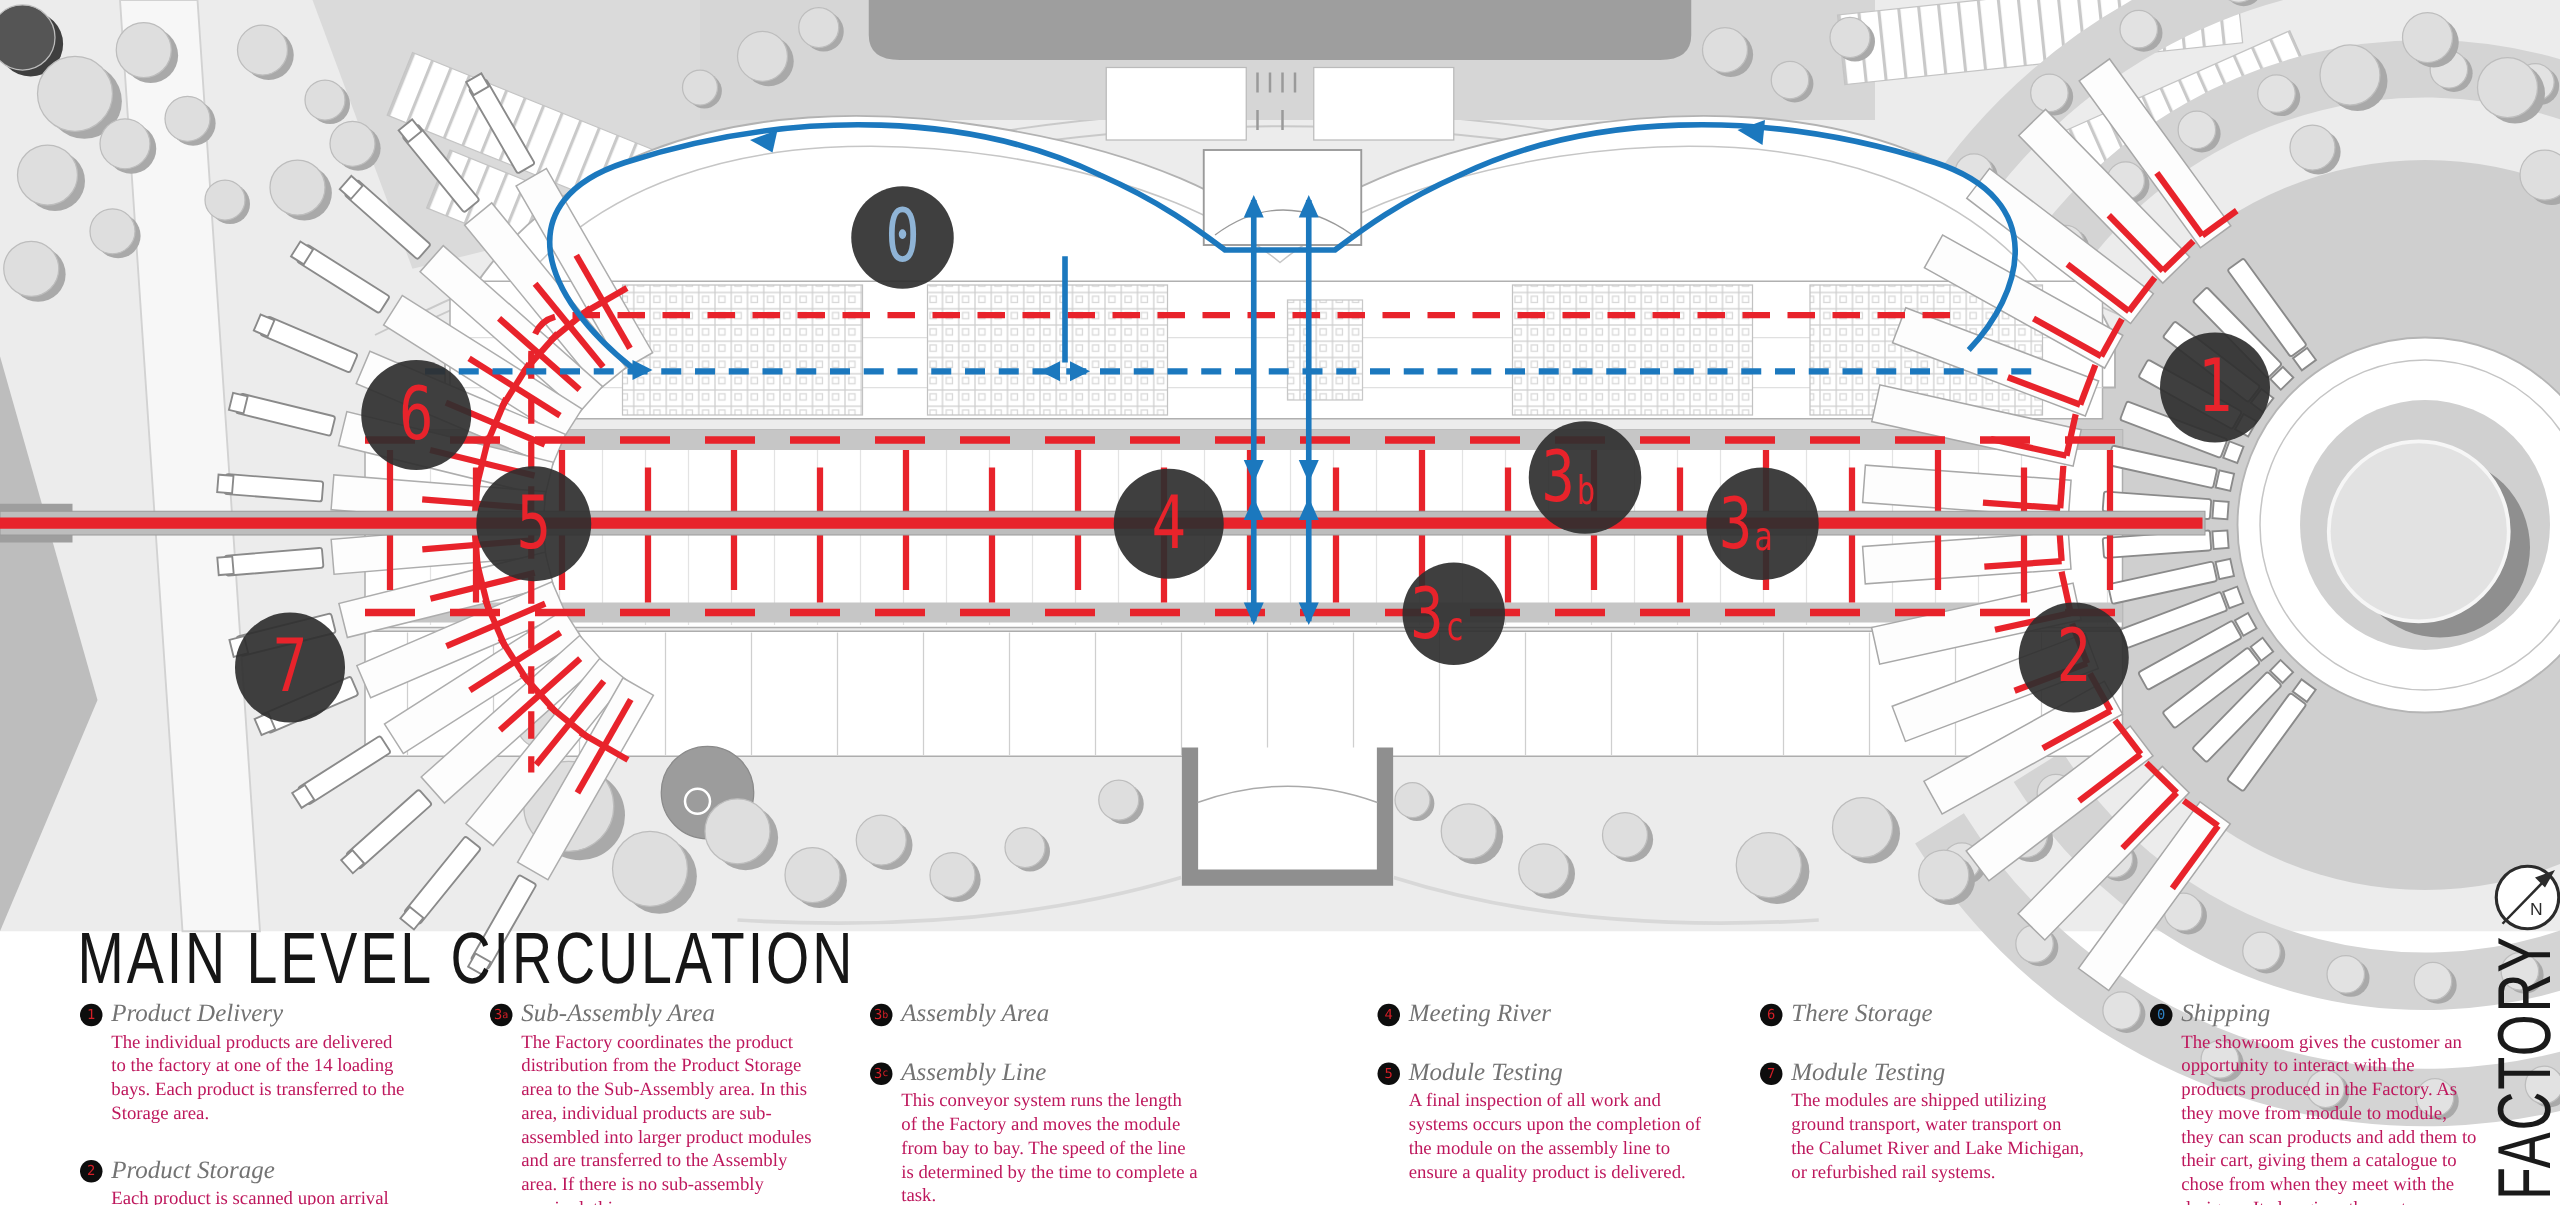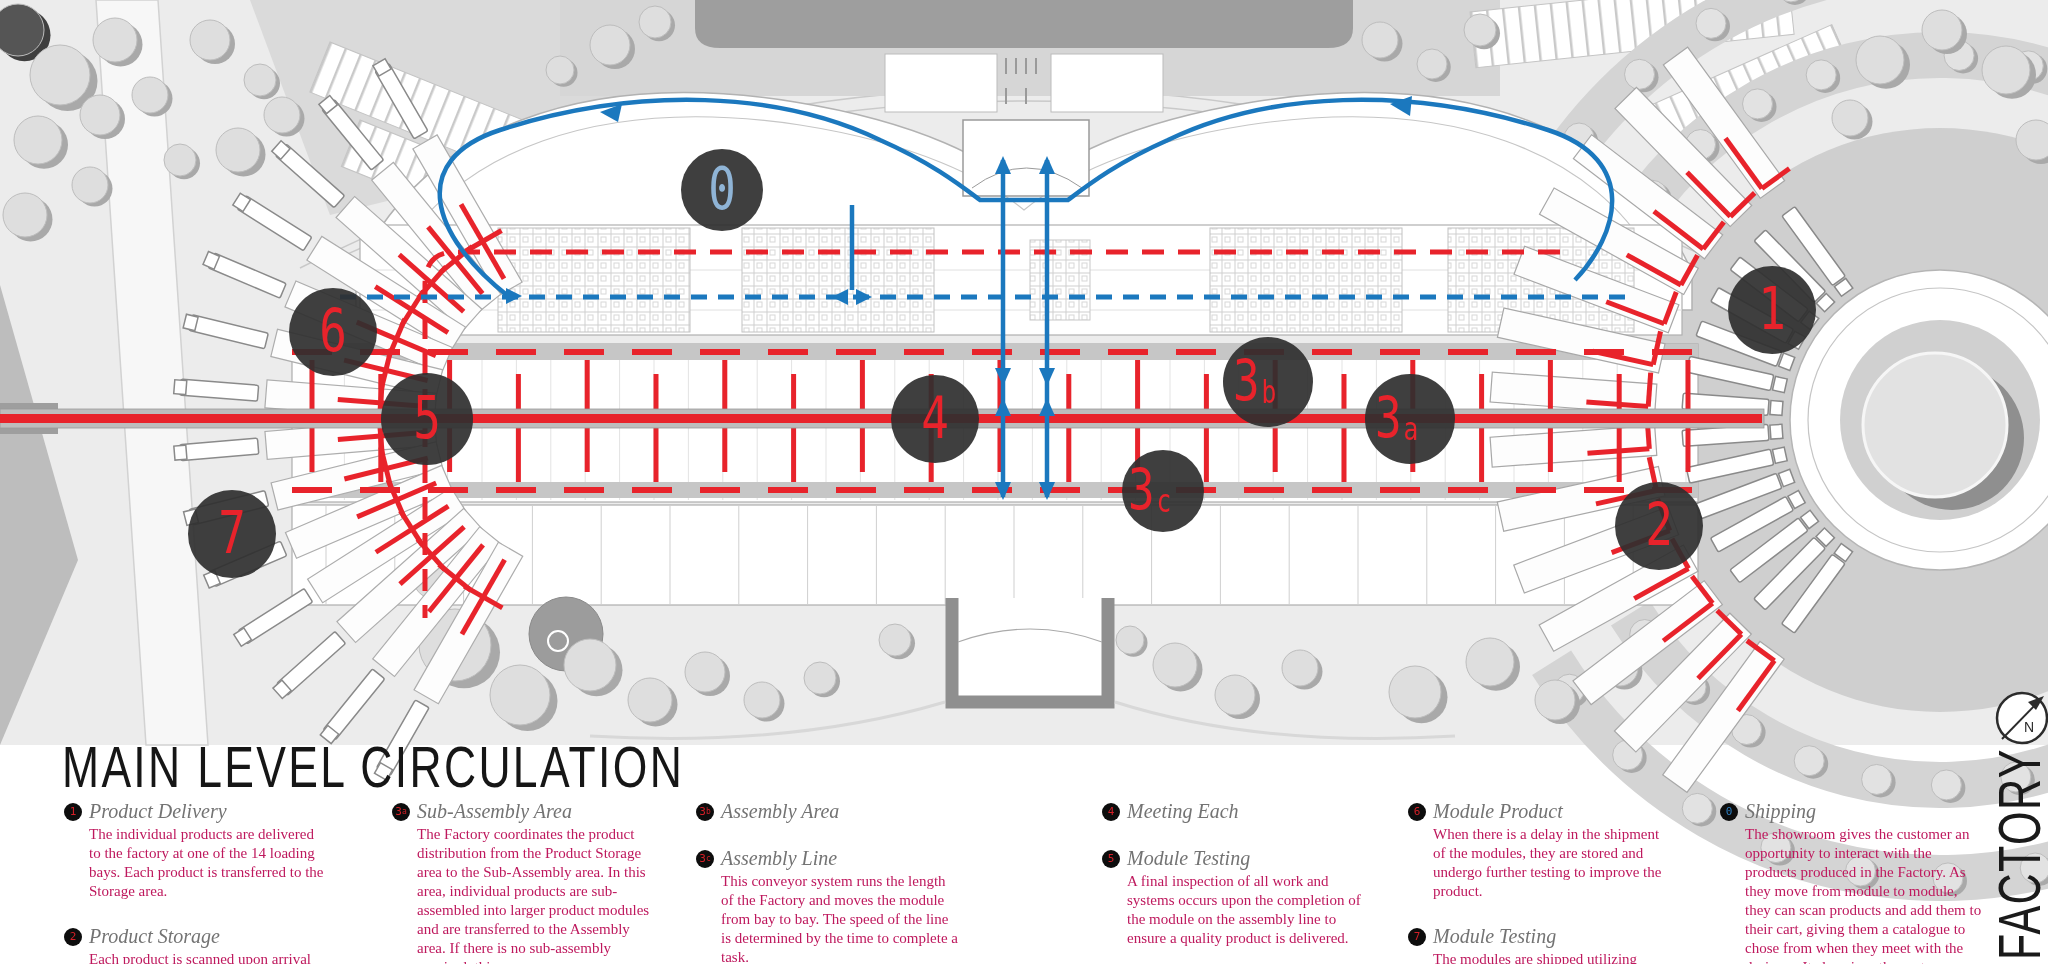--- a/index.html
+++ b/index.html
@@ -714,38 +714,37 @@
             <span class="bullet">3<small>c</small></span>
             <span class="hname">Assembly Line</span>
           </div>
           <div class="ibody">This conveyor system runs the length of the Factory and moves the module from bay to bay. The speed of the line is determined by the time to complete a task.</div>
         </div>
       </div>
       <div class="col" style="left: 1102px;">
         <div class="item">
           <div class="ihead">
             <span class="bullet">4</span>
-            <span class="hname">Meeting Each</span>
+            <span class="hname">Meeting River</span>
           </div>
         </div>
         <div class="item">
           <div class="ihead">
             <span class="bullet">5</span>
             <span class="hname">Module Testing</span>
           </div>
           <div class="ibody">A final inspection of all work and systems occurs upon the completion of the module on the assembly line to ensure a quality product is delivered.</div>
         </div>
       </div>
       <div class="col" style="left: 1408px;">
         <div class="item">
           <div class="ihead">
             <span class="bullet">6</span>
-            <span class="hname">Module Product</span>
-          </div>
-          <div class="ibody">When there is a delay in the shipment of the modules, they are stored and undergo further testing to improve the product.</div>
+            <span class="hname">There Storage</span>
+          </div>
         </div>
         <div class="item">
           <div class="ihead">
             <span class="bullet">7</span>
             <span class="hname">Module Testing</span>
           </div>
           <div class="ibody">The modules are shipped utilizing ground transport, water transport on the Calumet River and Lake Michigan, or refurbished rail systems.</div>
         </div>
       </div>
       <div class="col" style="left: 1720px;">

